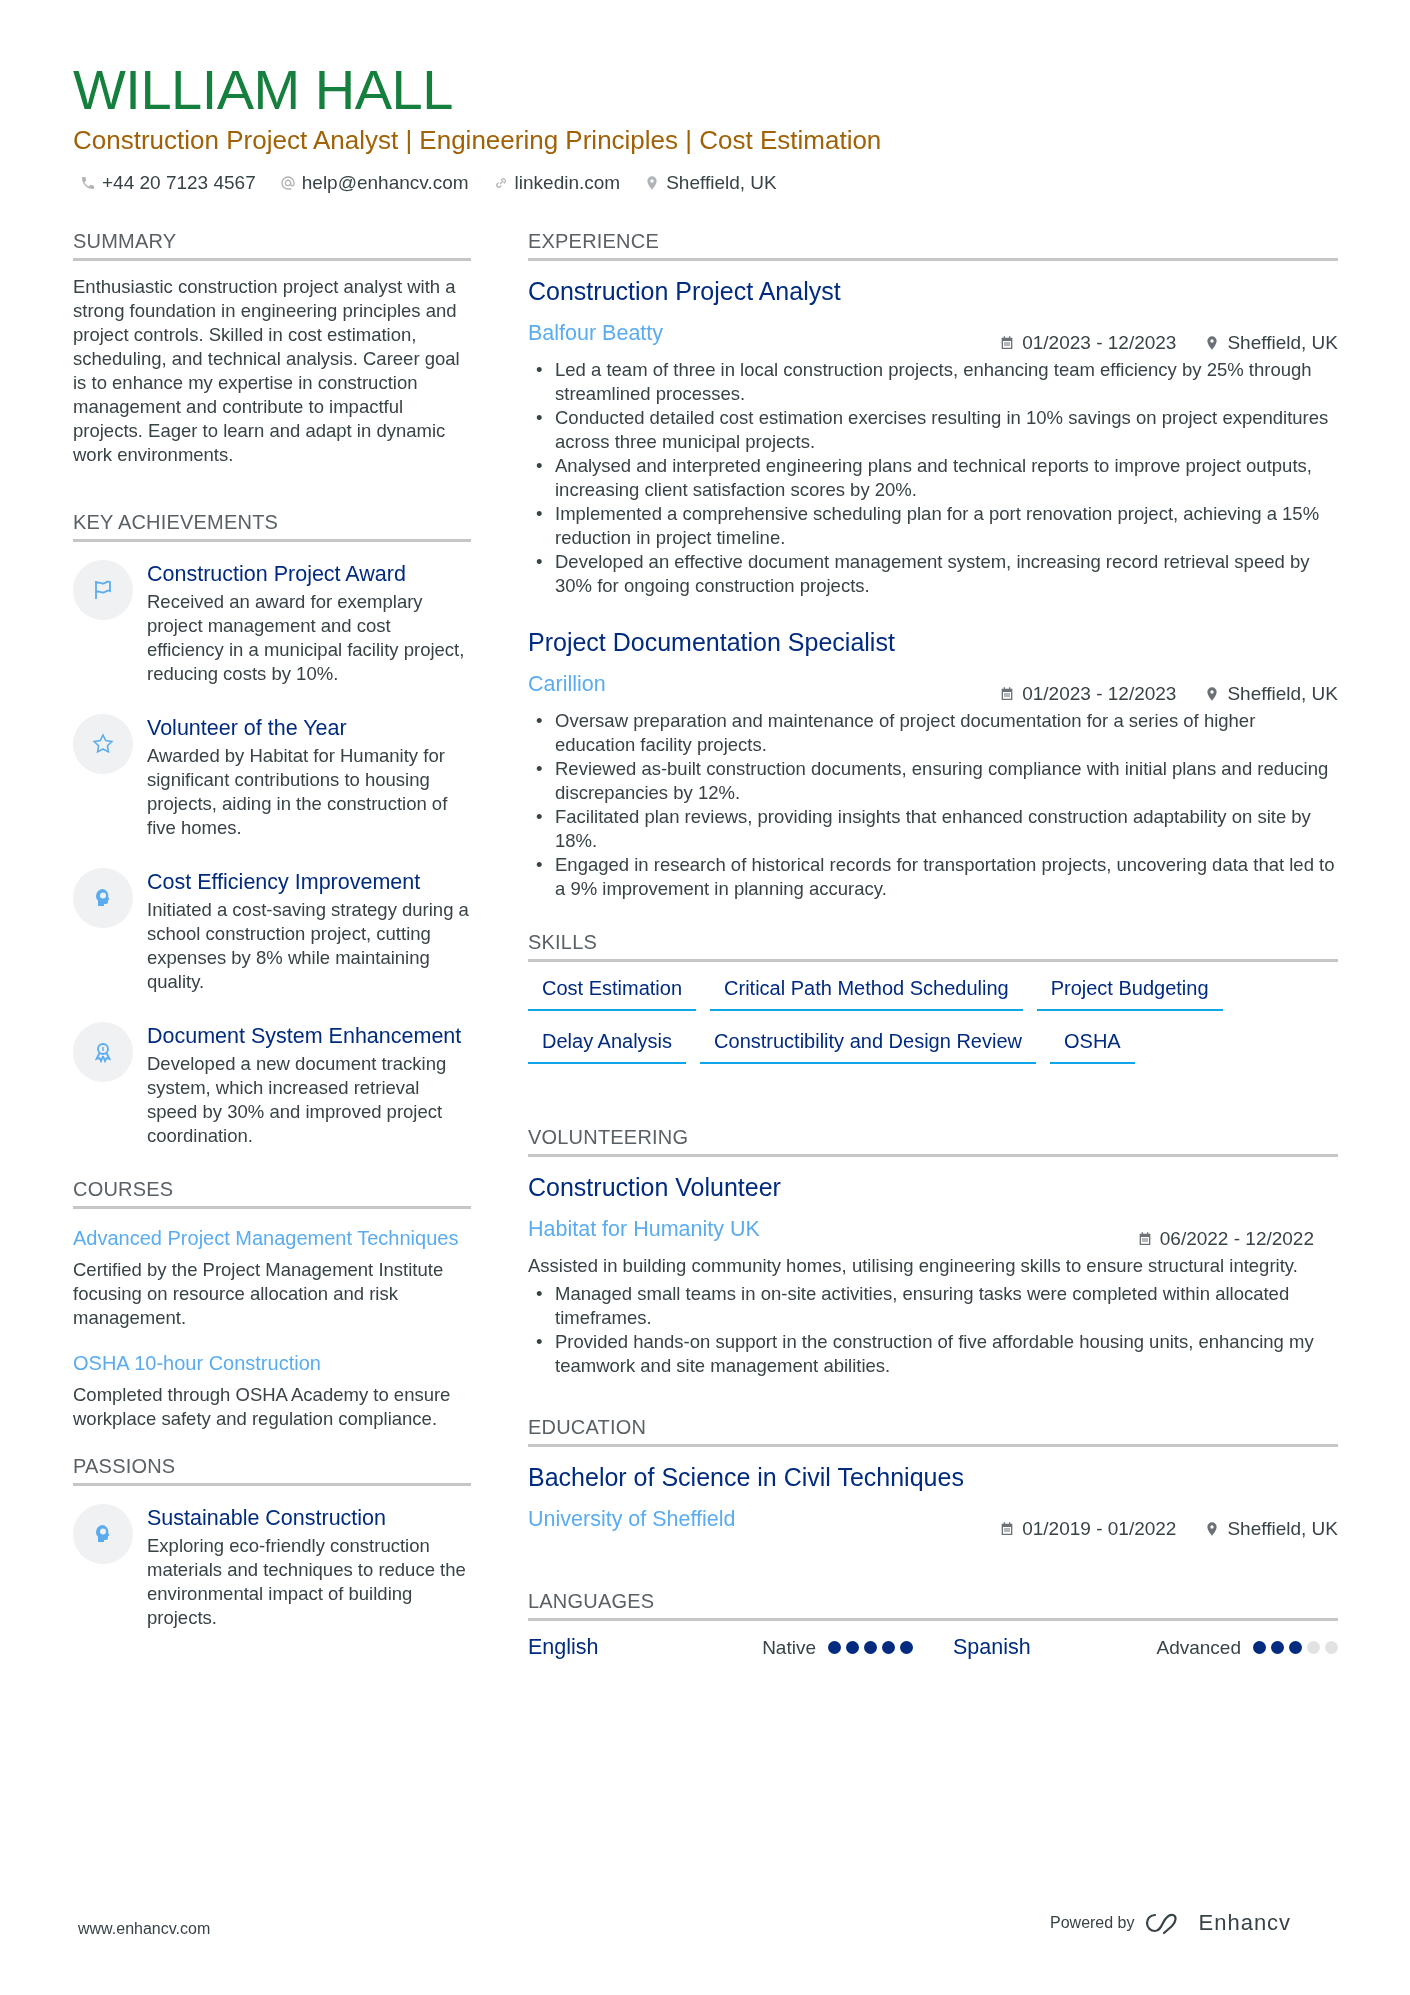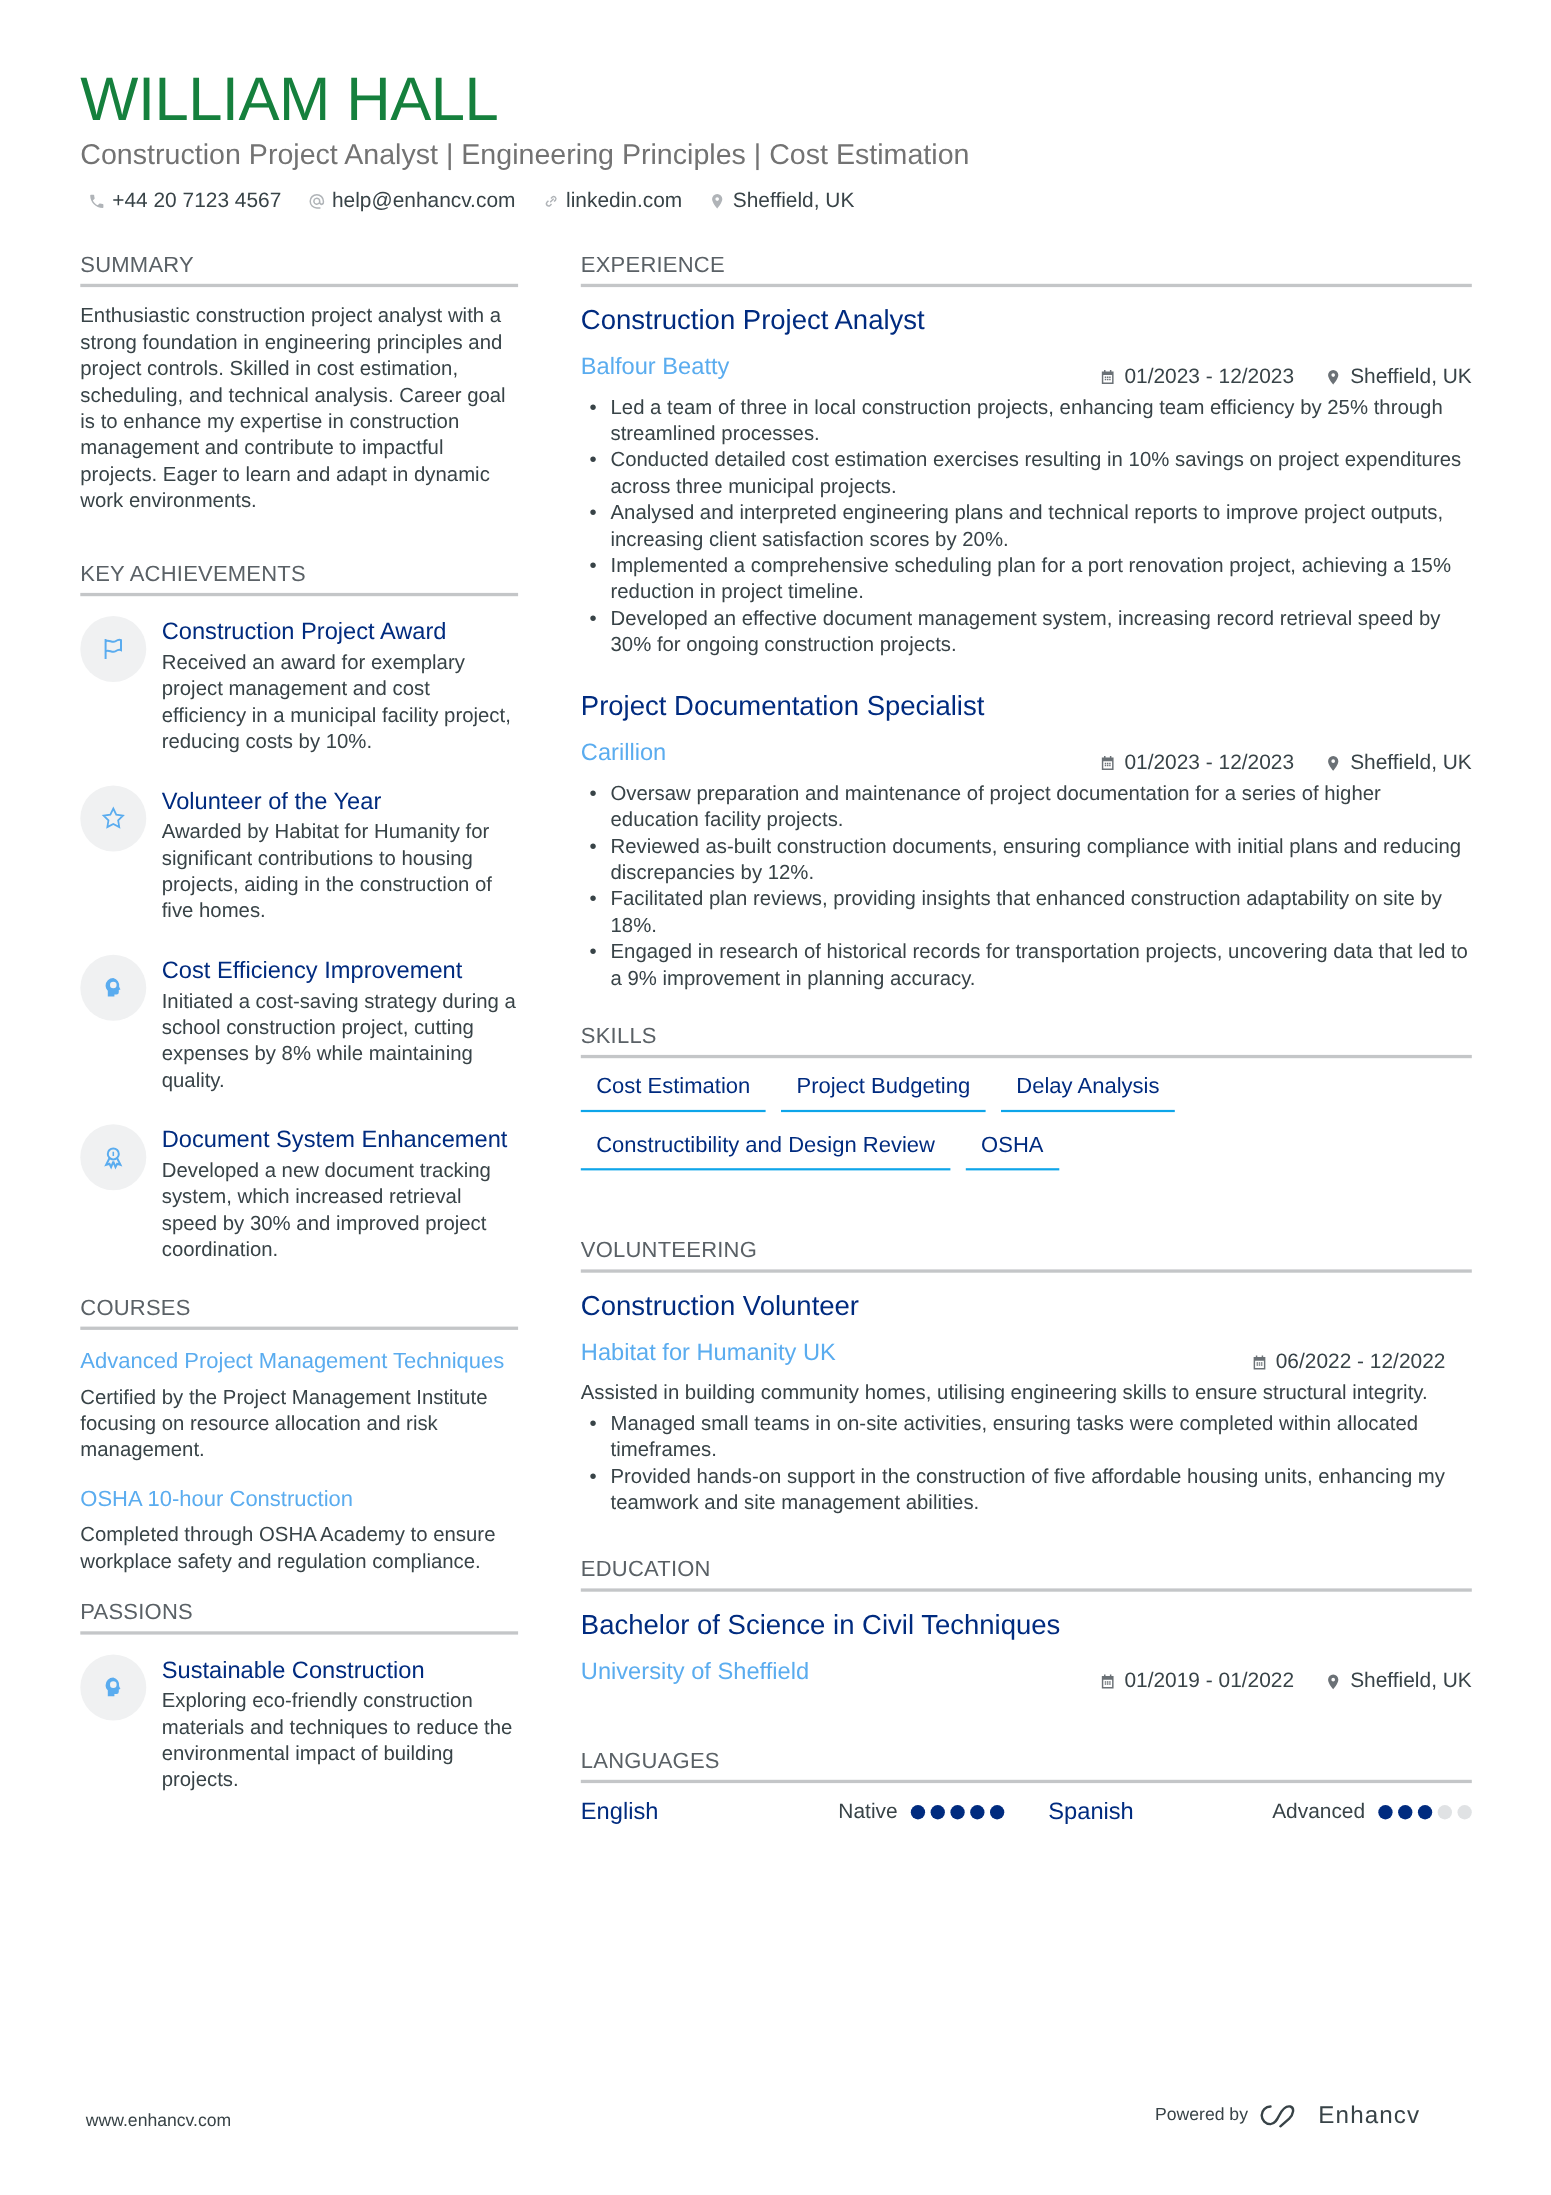--- a/index.html
+++ b/index.html
@@ -2,21 +2,21 @@
 <html><head>
 <meta charset="utf-8">
 <style>
   * { margin: 0; padding: 0; box-sizing: border-box; }
   html, body { width: 1410px; height: 1995px; background: #ffffff; }
   body { font-family: "Liberation Sans", "DejaVu Sans", sans-serif; color: #384347; position: relative; }
   .page { position: relative; width: 1410px; height: 1995px; }
 
   
   .name { position: absolute; left: 73px; top: 56px; font-size: 56px; color: #15803d; letter-spacing: -0.5px; font-weight: normal; line-height: 68px; }
-  .headline { position: absolute; left: 73px; top: 124px; font-size: 26px; color: #737373; line-height: 32px; }
+  .headline { position: absolute; left: 73px; top: 124px; font-size: 26px; color: #a16207; line-height: 32px; }
   .contacts { position: absolute; left: 80px; top: 170px; display: flex; gap: 24px; font-size: 19px; color: #384347; line-height: 26px; }
   .contact { display: flex; align-items: center; gap: 6px; }
   .contact svg { width: 16px; height: 16px; fill: #b0b4b8; }
 
   
   .left { position: absolute; left: 73px; top: 228px; width: 398px; }
   .right { position: absolute; left: 528px; top: 228px; width: 810px; }
 
   .sec-title { font-size: 20px; color: #5a6166; letter-spacing: 0.2px; line-height: 26px; padding-bottom: 4px; border-bottom: 3px solid #c4c6c8; margin-bottom: 14px; text-transform: uppercase; }
 
@@ -246,20 +246,21 @@
           <li>Facilitated plan reviews, providing insights that enhanced construction adaptability on site by 18%.</li>
           <li>Engaged in research of historical records for transportation projects, uncovering data that led to a 9% improvement in planning accuracy.</li>
         </ul>
       </div>
     </section>
 
     <section>
       <div class="sec-title" style="margin-bottom:6px;">SKILLS</div>
       <div class="skills">
         <span class="skill">Cost Estimation</span>
+        <span class="skill">Critical Path Method Scheduling</span>
         <span class="skill">Project Budgeting</span>
         <span class="skill">Delay Analysis</span>
         <span class="skill">Constructibility and Design Review</span>
         <span class="skill">OSHA</span>
       </div>
     </section>
 
     <section style="margin-bottom:36px;">
       <div class="sec-title">VOLUNTEERING</div>
       <div class="job-title">Construction Volunteer</div>

